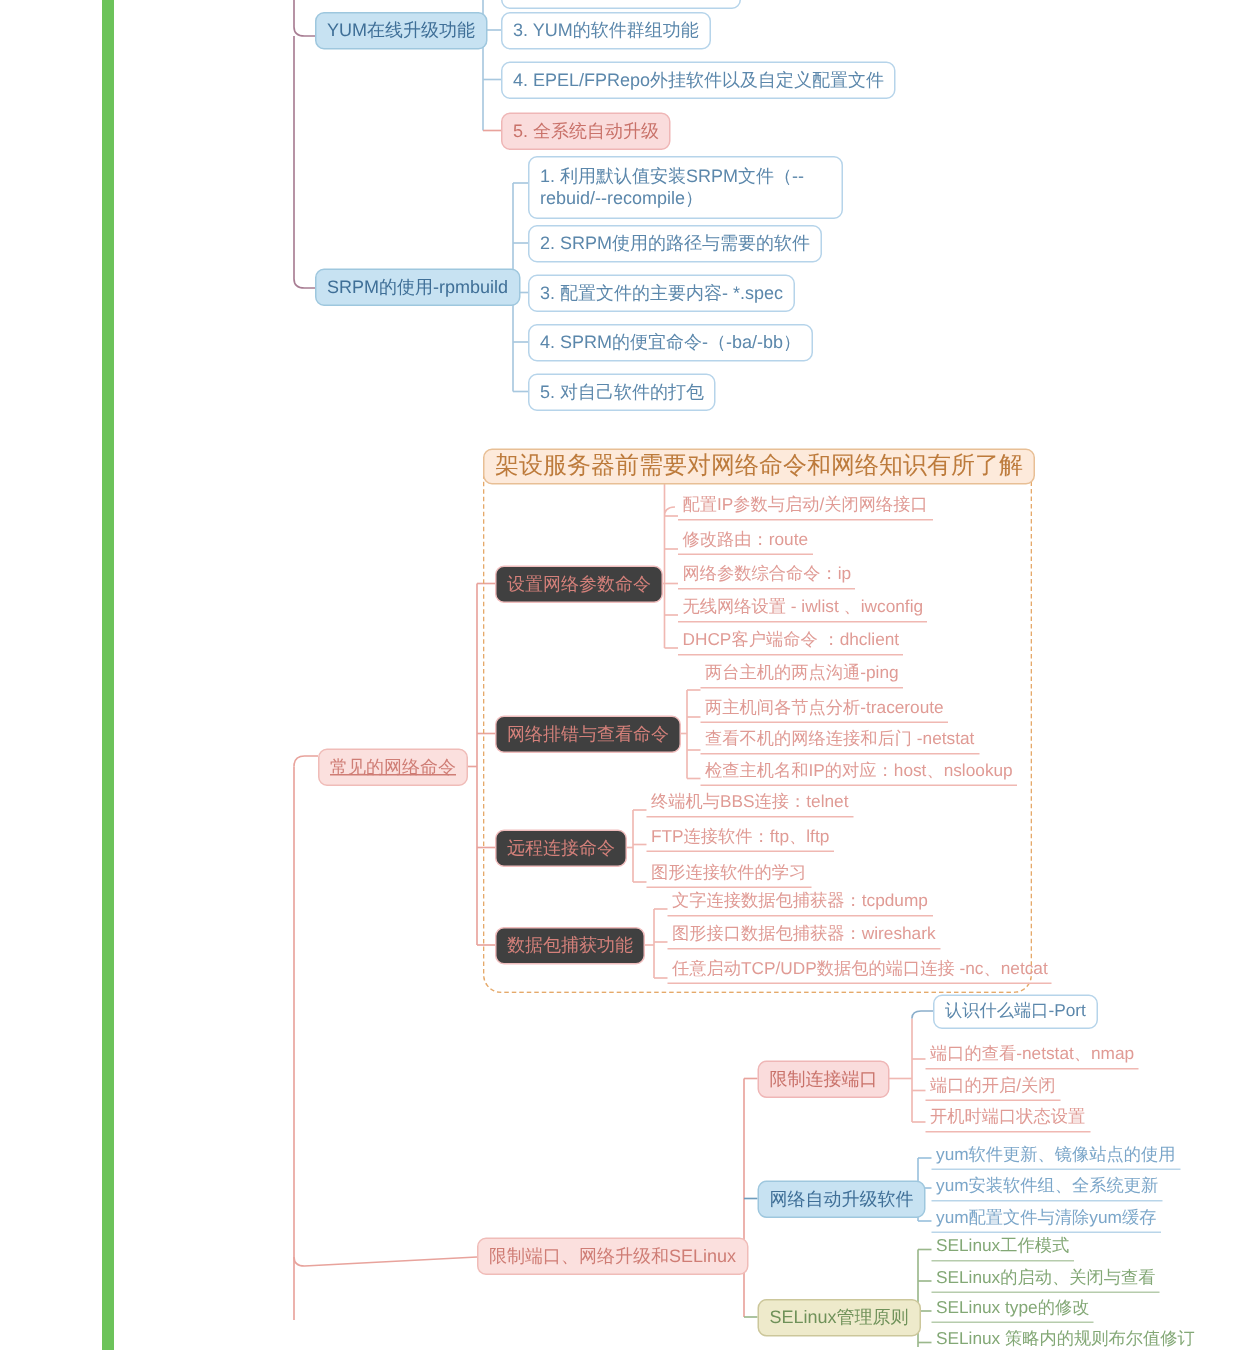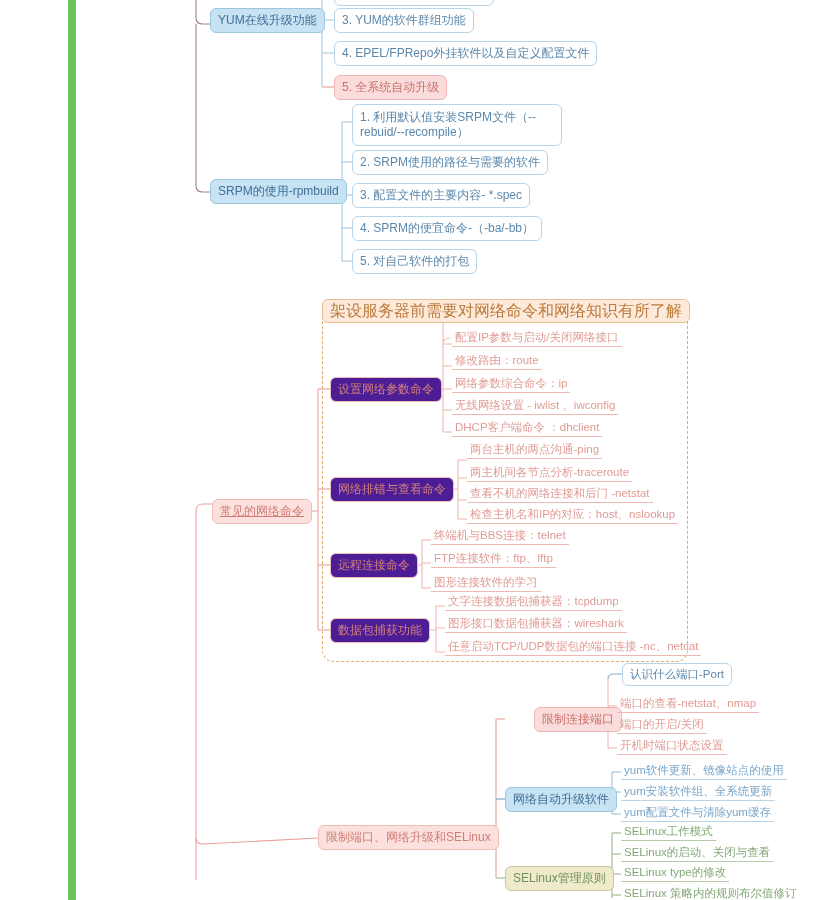--- a/index.html
+++ b/index.html
@@ -35,21 +35,21 @@
     padding: 3px 7px 4px 7px;
     border: 1px solid transparent;
   }
   
   .blue-fill { background: #c7e2f2; border-color: #9ec7de; color: #3f6f97; }
   
   .blue-out  { background: #ffffff; border-color: #b6d4ea; color: #5b87ab; }
   
   .pink-fill { background: #fadcdc; border-color: #efb6b6; color: #c9726a; }
   
-  .pink-out  { background: #4c1d95; border-color: #f0bdbd; color: #d4807a; text-align: right; }
+  .pink-out  { background: #404040; border-color: #f0bdbd; color: #d4807a; text-align: right; }
   
   .salmon-fill { background: #fbe0de; border-color: #f0bcb8; color: #cf7d75; }
   
   .orange-fill { background: #fdeadb; border-color: #e8bf95; color: #bd7b3c; }
   
   .olive-fill { background: #eeeacb; border-color: #ccc79b; color: #6f9159; }
   
 
   
   .ul { padding: 1px 3px 2px 3px; border-bottom: 1px solid; }
@@ -213,21 +213,21 @@
   <div class="node ul ul-pink f115" style="left:431px; top:574px;">图形连接软件的学习</div>
 
   <div class="node bx pink-out f12" style="left:330px; top:618px; height:25px;">数据包捕获功能</div>
 
   <div class="node ul ul-pink f115" style="left:445px; top:593px;">文字连接数据包捕获器：tcpdump</div>
   <div class="node ul ul-pink f115" style="left:445px; top:615px;">图形接口数据包捕获器：wireshark</div>
   <div class="node ul ul-pink f115" style="left:445px; top:638px;">任意启动TCP/UDP数据包的端口连接 -nc、netcat</div>
 
   <div class="node bx salmon-fill f12" style="left:318px; top:825px; height:25px;">限制端口、网络升级和SELinux</div>
 
-  <div class="node bx pink-fill f12" style="left:534px; top:707px; height:25px;text-align:center;">限制连接端口</div>
+  <div class="node bx pink-fill f12" style="left:505px; top:707px; height:25px;text-align:center;">限制连接端口</div>
 
   <div class="node bx blue-out f115" style="left:622px; top:663px; height:23px;">认识什么端口-Port</div>
   <div class="node ul ul-pink f115" style="left:617px; top:695px;">端口的查看-netstat、nmap</div>
   <div class="node ul ul-pink f115" style="left:617px; top:716px;">端口的开启/关闭</div>
   <div class="node ul ul-pink f115" style="left:617px; top:737px;">开机时端口状态设置</div>
 
   <div class="node bx blue-fill f12" style="left:505px; top:787px; height:25px;">网络自动升级软件</div>
 
   <div class="node ul ul-blue f115" style="left:621px; top:762px;">yum软件更新、镜像站点的使用</div>
   <div class="node ul ul-blue f115" style="left:621px; top:783px;">yum安装软件组、全系统更新</div>

